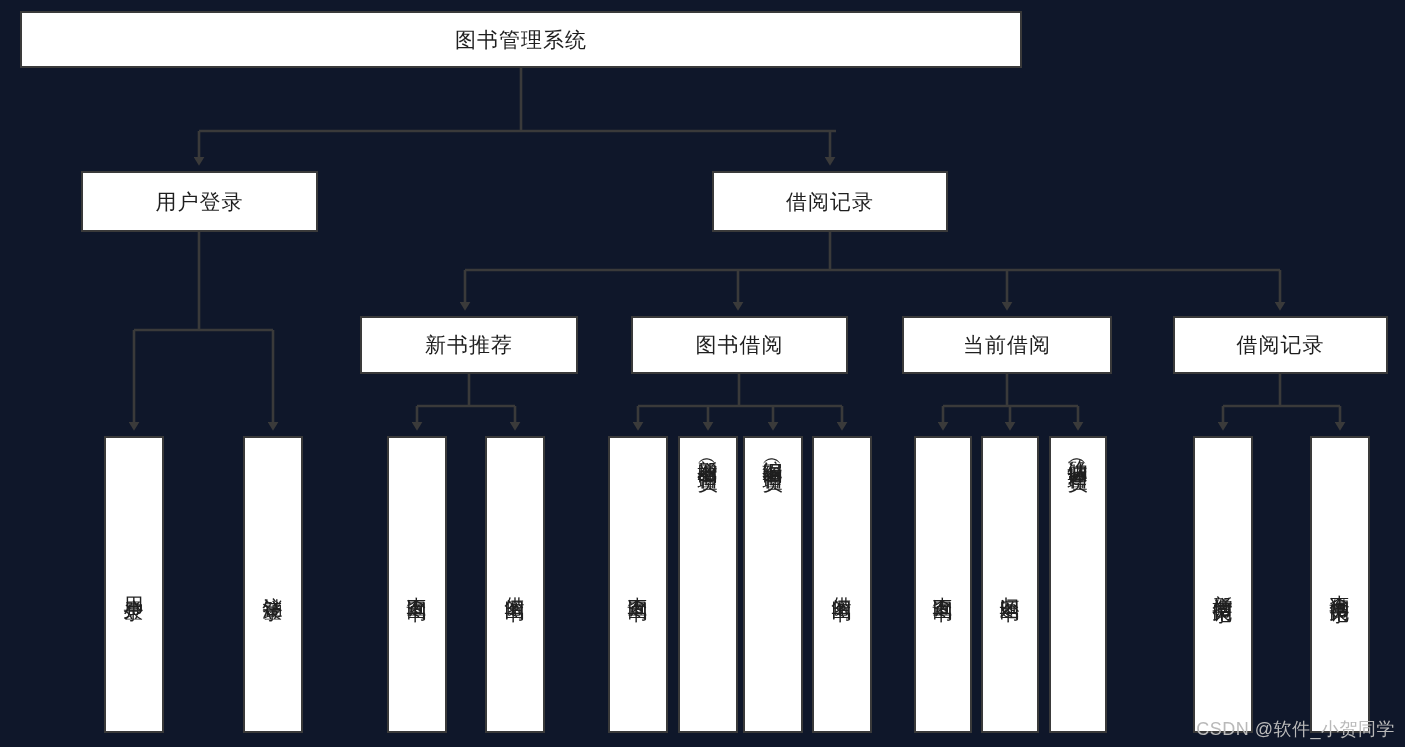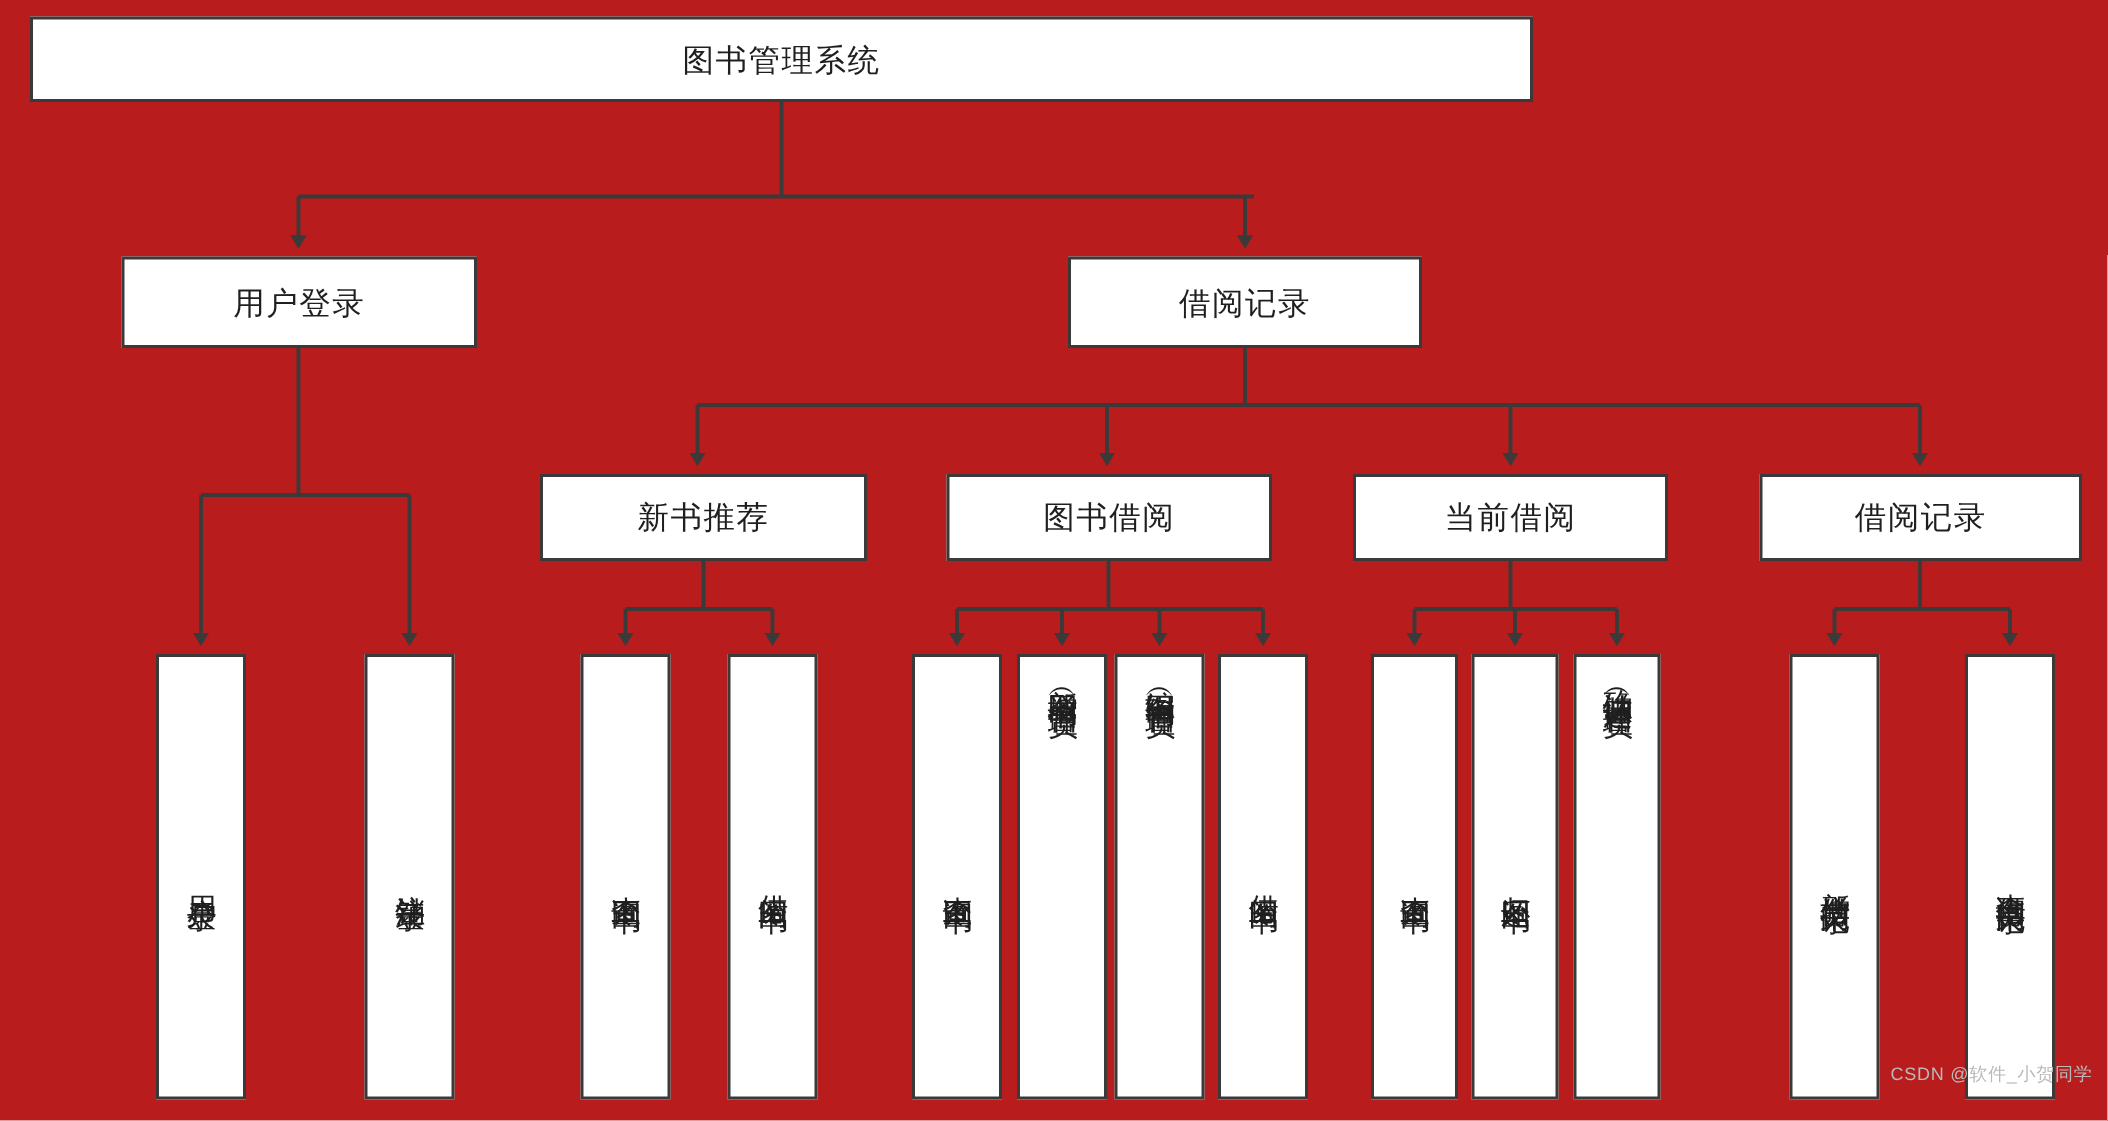--- a/index.html
+++ b/index.html
@@ -9,21 +9,21 @@
     background: #ffffff;
   }
   body {
     font-family: "Liberation Sans", "DejaVu Sans", sans-serif;
     color: #1a1a1a;
   }
   #canvas {
     position: relative;
     width: 1405px;
     height: 747px;
-    background: #b91c1c;
+    background: #0f172a;
     overflow: hidden;
   }
   #edges {
     position: absolute;
     left: 0;
     top: 0;
     width: 1405px;
     height: 747px;
     pointer-events: none;
   }
@@ -58,22 +58,22 @@
     white-space: nowrap;
     display: block;
   }
   .htext {
     white-space: nowrap;
     letter-spacing: 1px;
   }
   #watermark {
     position: absolute;
     right: 10px;
-    bottom: 22px;
-    font-size: 12px;
+    bottom: 6px;
+    font-size: 18px;
     color: #b9b9b9;
     letter-spacing: 0.5px;
     white-space: nowrap;
     z-index: 3;
   }
 </style>
 </head>
 <body>
 
 <div id="canvas">

